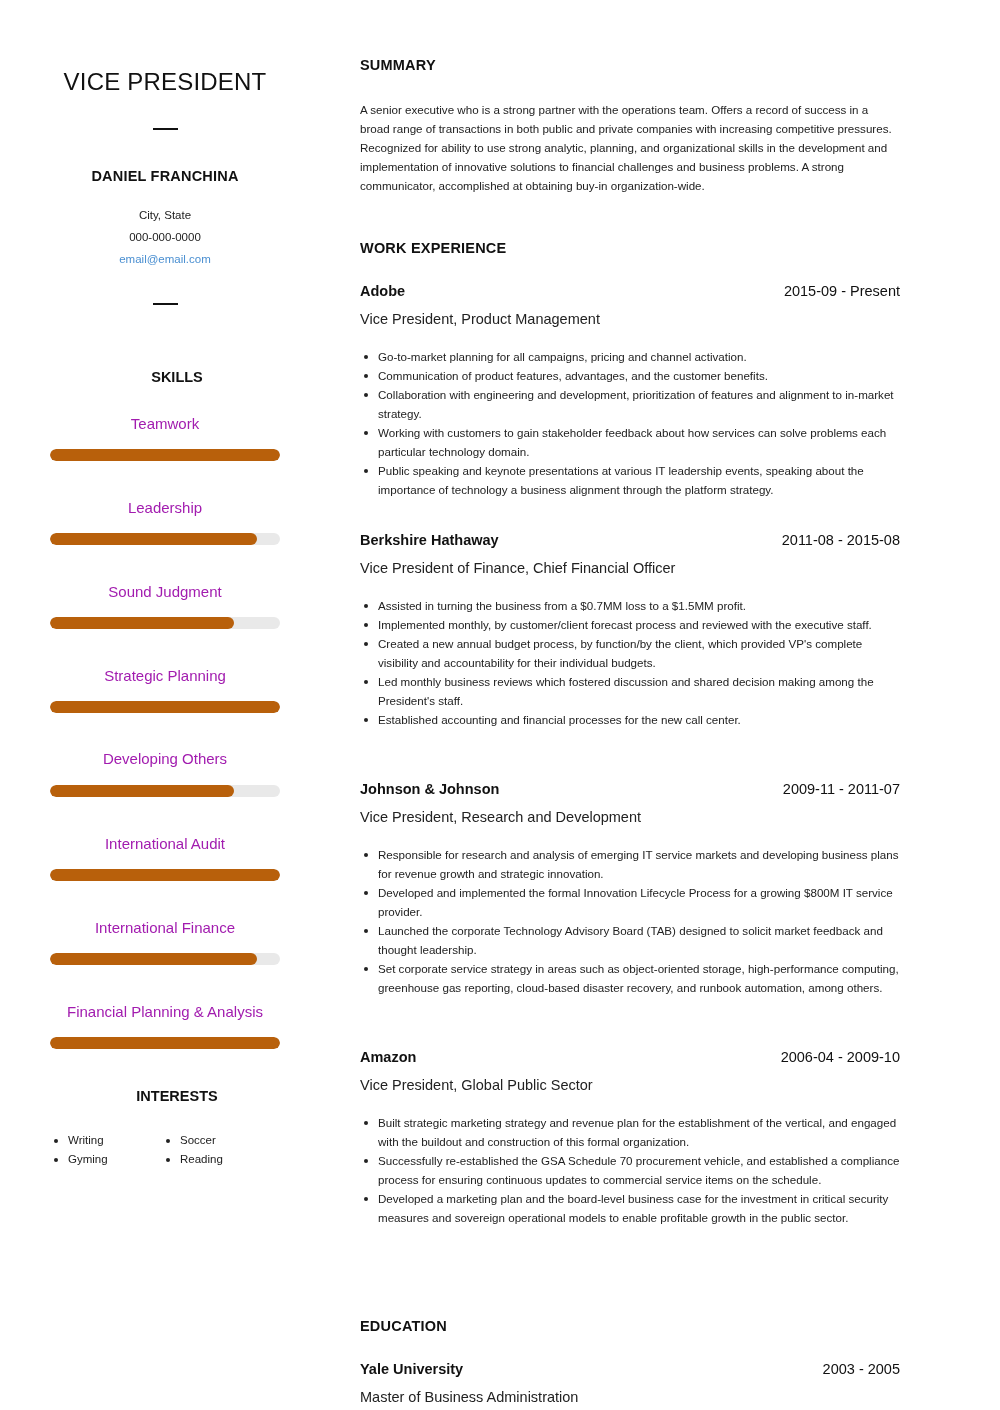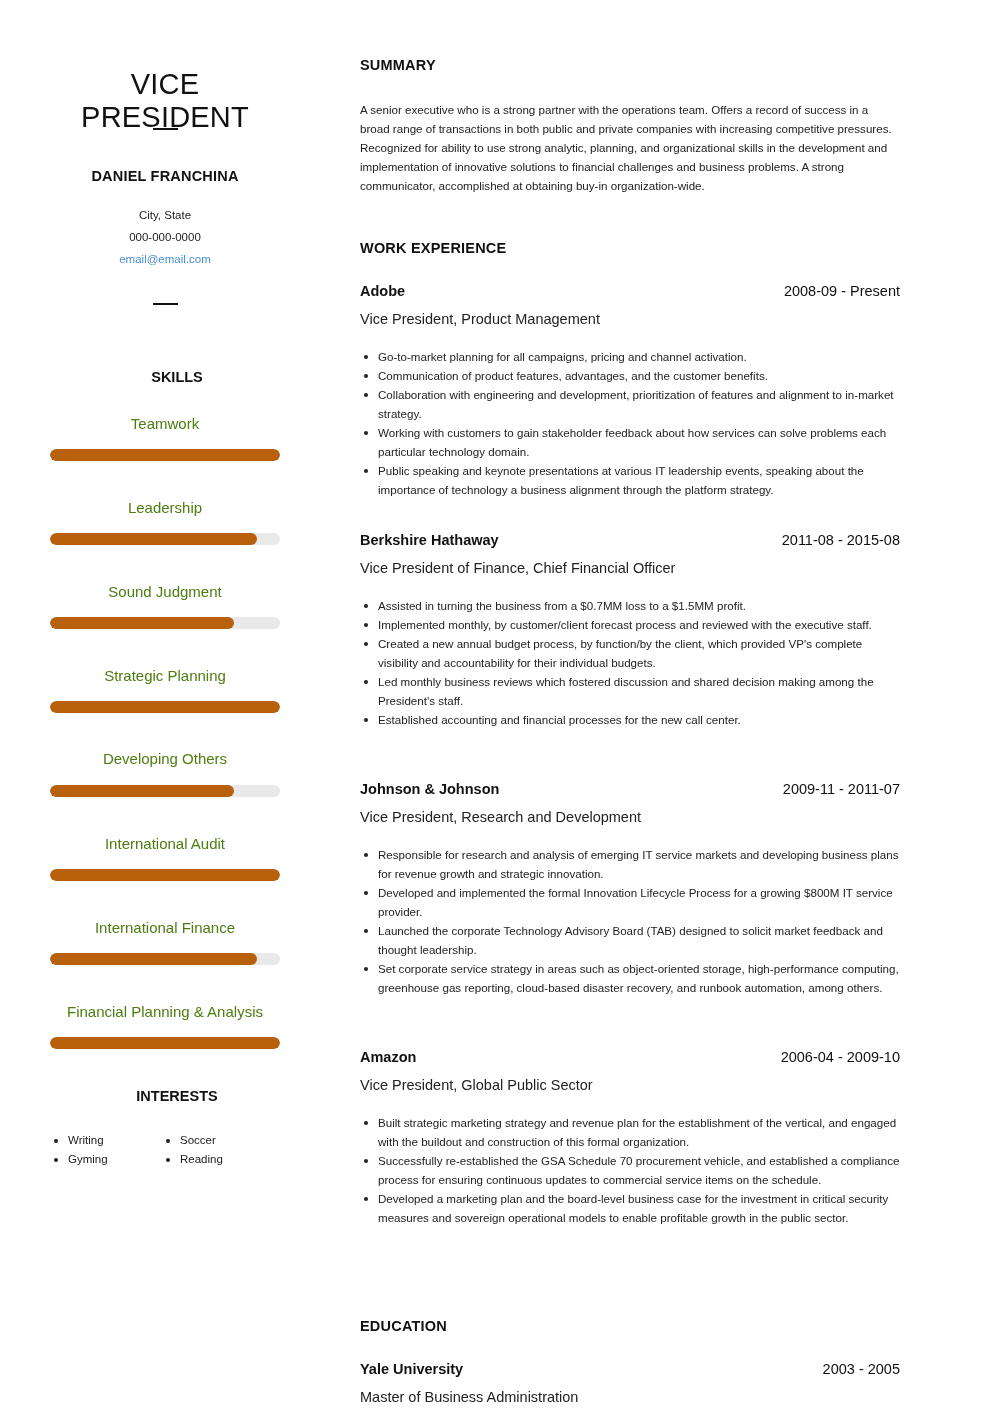--- a/index.html
+++ b/index.html
@@ -1,27 +1,27 @@
 <!DOCTYPE html>
 <html><head>
 <meta charset="utf-8">
 <style>
   * { box-sizing: border-box; margin: 0; padding: 0; }
   html, body { width: 1000px; height: 1410px; background: #ffffff; overflow: hidden; }
   body { font-family: "Liberation Sans", "DejaVu Sans", sans-serif; color: #1a1a1a; position: relative; }
 
   
   .left { position: absolute; left: 50px; top: 0; width: 230px; text-align: center; }
-  .job-title { position: absolute; left: 0; width: 230px; top: 68px; font-size: 29px; letter-spacing: 0.2px; color: #111; font-weight: normal; }
+  .job-title { position: absolute; left: 0; width: 230px; top: 68px; font-size: 24px; letter-spacing: 0.2px; color: #111; font-weight: normal; }
   .divider { position: absolute; left: 103px; width: 25px; height: 2px; background: #111; }
   .person-name { position: absolute; left: 0; width: 230px; top: 168px; font-size: 14.5px; font-weight: 600; letter-spacing: 0.2px; color: #111; }
   .contact { position: absolute; left: 0; width: 230px; font-size: 11.5px; color: #222; }
   .contact.email { color: #4a8fd1; }
   .left-heading { position: absolute; left: 12px; width: 230px; font-size: 14.5px; font-weight: 600; color: #111; }
-  .skill-label { position: absolute; left: 0; width: 230px; font-size: 15px; color: #4d7c0f; }
+  .skill-label { position: absolute; left: 0; width: 230px; font-size: 15px; color: #a21caf; }
   .skill-track { position: absolute; left: 0; width: 230px; height: 12px; border-radius: 6px; background: #e9e9e9; overflow: hidden; }
   .skill-fill { height: 12px; border-radius: 6px; background: #b8600b; }
 
   .interests { position: absolute; left: 0; top: 1131px; width: 230px; text-align: left; font-size: 11.5px; color: #222; }
   .interests ul { list-style: none; position: absolute; top: 0; }
   .interests li { position: relative; padding-left: 18px; line-height: 19px; }
   .interests li::before { content: ""; position: absolute; left: 4px; top: 8px; width: 4px; height: 4px; border-radius: 50%; background: #222; }
 
   
   .right { position: absolute; left: 360px; top: 0; width: 540px; }
@@ -114,21 +114,21 @@
 
 <main class="right">
   <h2 class="section-heading" style="top:57px">SUMMARY</h2>
   <p class="summary">A senior executive who is a strong partner with the operations team. Offers a record of success in a broad range of transactions in both public and private companies with increasing competitive pressures. Recognized for ability to use strong analytic, planning, and organizational skills in the development and implementation of innovative solutions to financial challenges and business problems. A strong communicator, accomplished at obtaining buy-in organization-wide.</p>
 
   <h2 class="section-heading" style="top:240px">WORK EXPERIENCE</h2>
 
   <section class="entry" style="top:283px">
     <div class="entry-head">
       <span class="company">Adobe</span>
-      <span class="dates">2008-09 - Present</span>
+      <span class="dates">2015-09 - Present</span>
     </div>
     <div class="role">Vice President, Product Management</div>
     <ul class="bullets">
       <li>Go-to-market planning for all campaigns, pricing and channel activation.</li>
       <li>Communication of product features, advantages, and the customer benefits.</li>
       <li>Collaboration with engineering and development, prioritization of features and alignment to in-market strategy.</li>
       <li>Working with customers to gain stakeholder feedback about how services can solve problems each particular technology domain.</li>
       <li>Public speaking and keynote presentations at various IT leadership events, speaking about the importance of technology a business alignment through the platform strategy.</li>
     </ul>
   </section>

